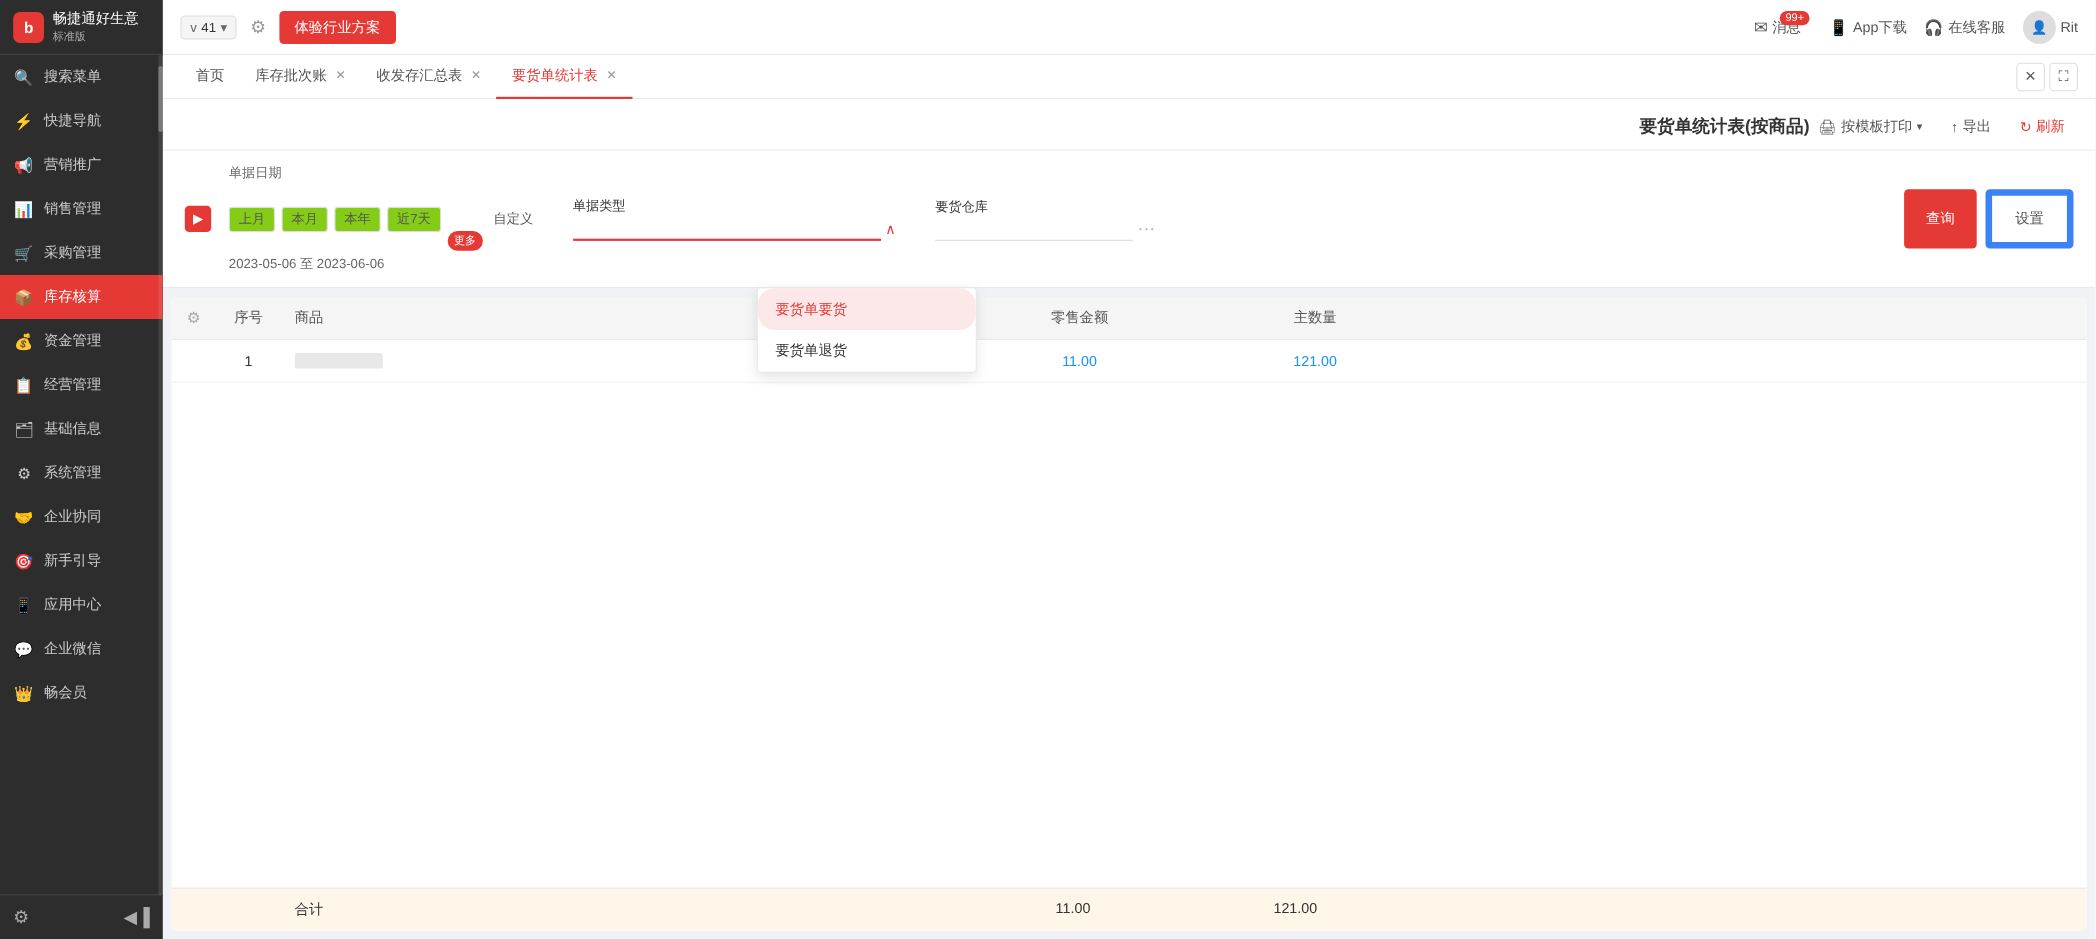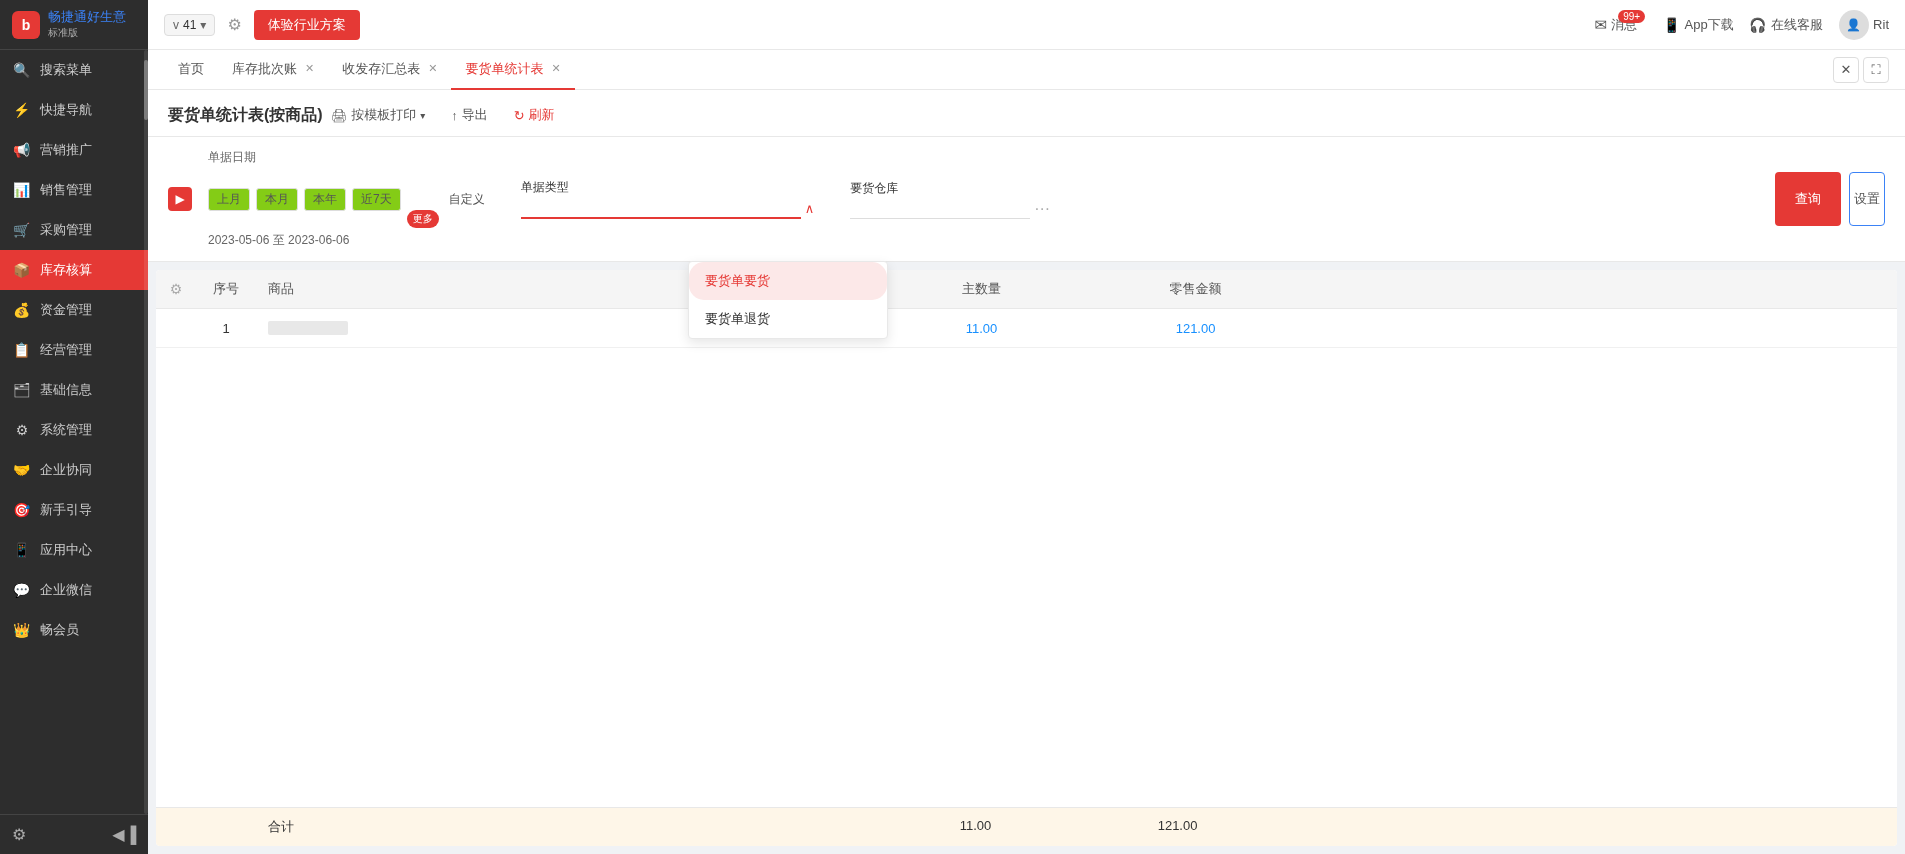--- a/index.html
+++ b/index.html
@@ -25,21 +25,21 @@
     }
     .sidebar-logo-icon {
       width: 28px;
       height: 28px;
       background: #e53935;
       border-radius: 6px;
       display: flex; align-items: center; justify-content: center;
       color: white; font-weight: bold; font-size: 14px; margin-right: 8px;
       flex-shrink: 0;
     }
-    .sidebar-logo-text { font-size: 13px; color: #3b82f6; line-height: 1.3; }
+    .sidebar-logo-text { font-size: 13px; color: #ffffff; line-height: 1.3; }
     .sidebar-logo-sub { font-size: 10px; color: #aaa; }
 
     .sidebar-search {
       padding: 8px 10px;
       display: flex; align-items: center;
       cursor: pointer;
       color: #bbb;
       font-size: 13px;
     }
 
@@ -166,21 +166,21 @@
       display: flex;
       flex-direction: column;
     }
 
     
     .page-header {
       background: #fff;
       padding: 12px 20px 8px;
       display: flex;
       align-items: center;
-      justify-content: flex-start;
+      justify-content: flex-end;
       border-bottom: 1px solid #e8e8e8;
     }
     .page-title { font-size: 16px; font-weight: 600; color: #333; }
     .page-header-actions { display: flex; align-items: center; gap: 10px; }
     .page-action-btn {
       display: flex; align-items: center; gap: 4px;
       color: #555; font-size: 13px; cursor: pointer;
       padding: 4px 8px;
       border-radius: 4px;
     }
@@ -265,23 +265,23 @@
       color: #fff;
       border: none;
       border-radius: 4px;
       padding: 18px 20px;
       font-size: 13px;
       cursor: pointer;
     }
     .btn-settings {
       background: #fff;
       color: #555;
-      border: 1px solid #3b82f6;
-      border-radius: 4px;
-      padding: 6px 4px;
+      border: 6px solid #3b82f6;
+      border-radius: 4px;
+      padding: 6px 21px;
       font-size: 13px;
       cursor: pointer;
     }
 
     
     .dropdown-overlay {
       position: absolute;
       top: 100%;
       left: 540px;
       background: #fff;
@@ -569,22 +569,22 @@
 
     <div class="table-area">
 
       <div class="table-header-row">
         <div class="tc col-settings">
           <span class="gear-icon">⚙</span>
         </div>
         <div class="tc col-num">序号</div>
         <div class="tc col-product left">商品</div>
         <div class="tc col-unit">主计量单位</div>
+        <div class="tc col-amount">零售金额</div>
         <div class="tc col-qty">主数量</div>
-        <div class="tc col-amount">零售金额</div>
         <div class="tc col-rest"></div>
       </div>
 
       <div class="table-data-row">
         <div class="tc col-settings"></div>
         <div class="tc col-num">1</div>
         <div class="tc col-product left">
           <div class="product-placeholder"></div>
         </div>
         <div class="tc col-unit">块</div>

